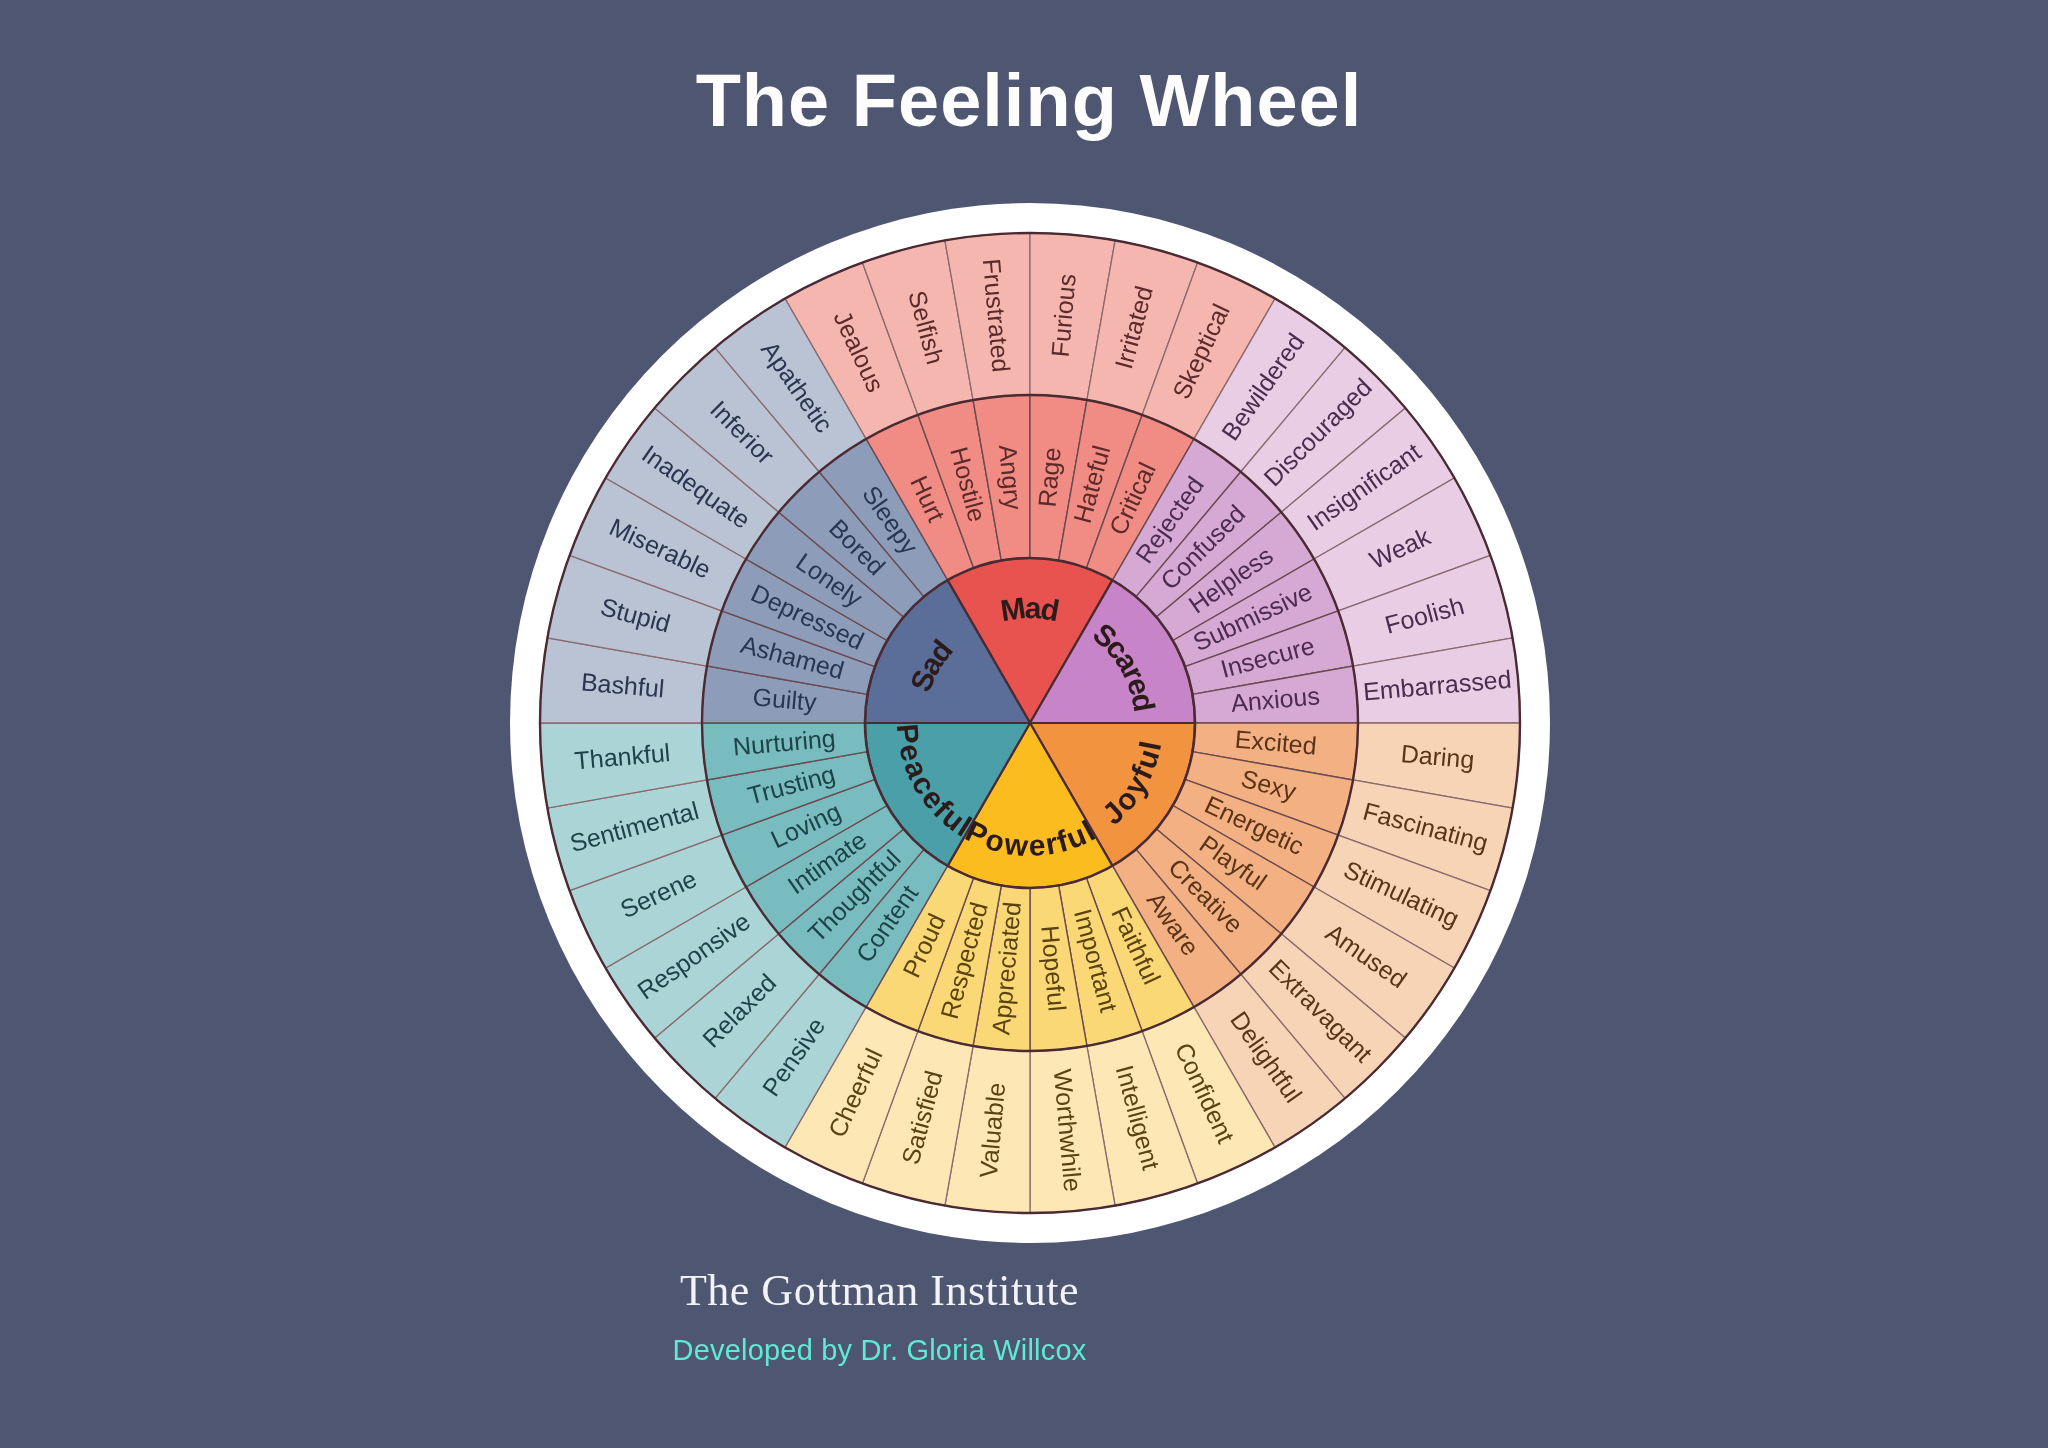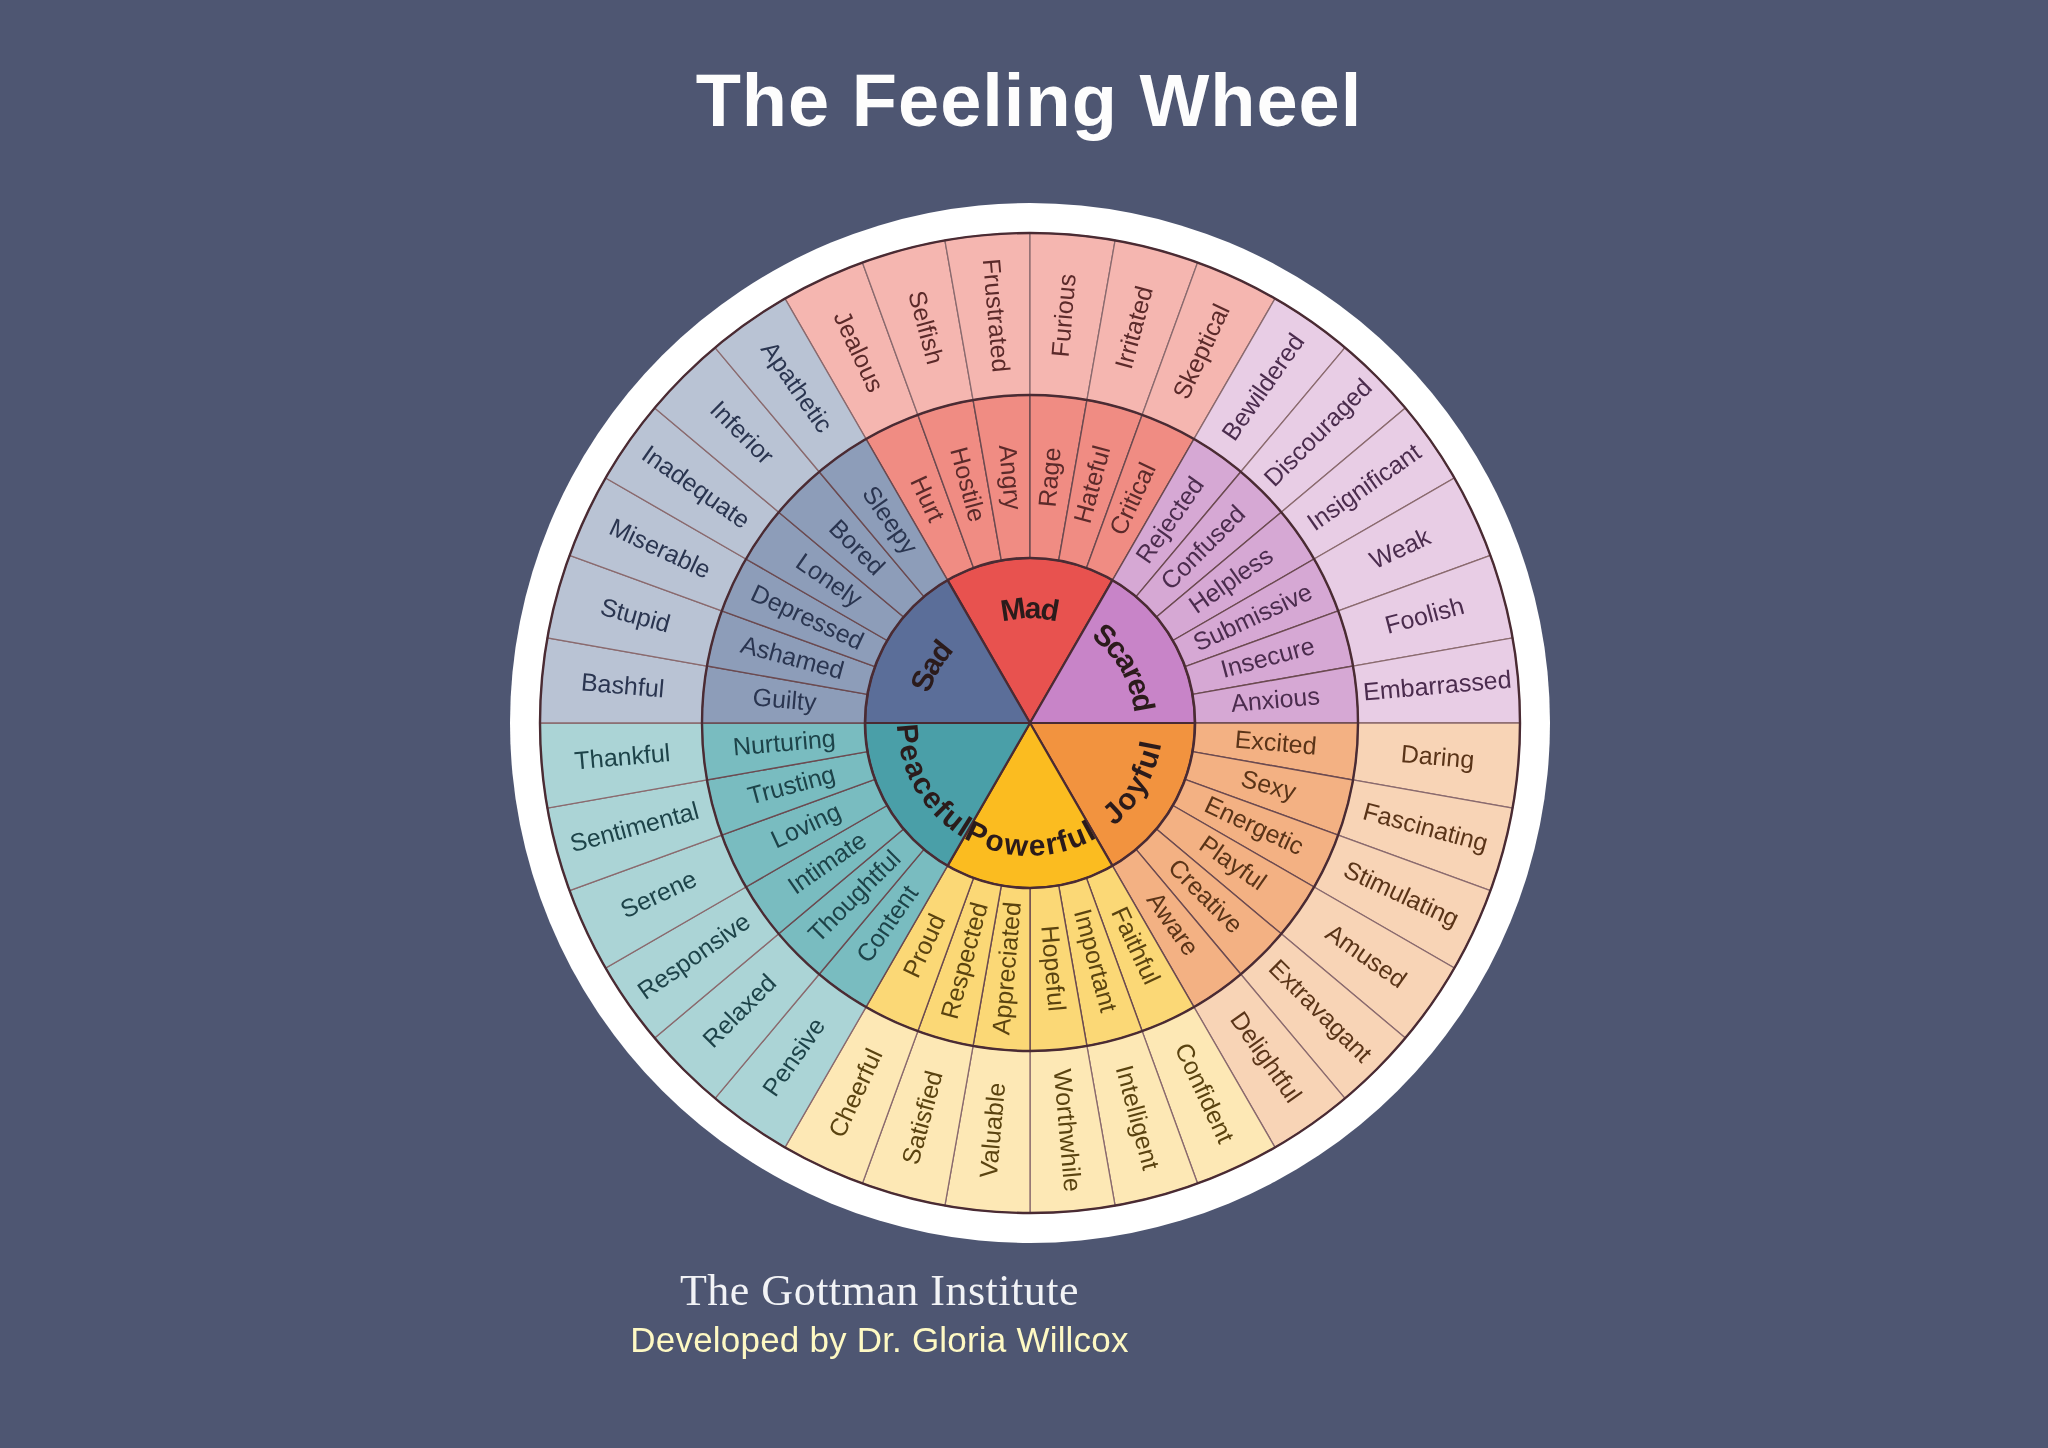--- a/index.html
+++ b/index.html
@@ -41,24 +41,24 @@
   }
   #brand {
     color: #f2f3f6;
     font-size: 44px;
     font-family: "Liberation Serif", serif;
     letter-spacing: 0.5px;
     line-height: 1.05;
     font-weight: 400;
   }
   #credit {
-    color: #fef9c3;
-    font-size: 35px;
-    font-family: "Liberation Sans", sans-serif;
-    margin-top: 6px;
+    color: #5eead4;
+    font-size: 29px;
+    font-family: "Liberation Sans", sans-serif;
+    margin-top: 20px;
     letter-spacing: 0.2px;
   }
   #wheel-wrap {
     position: absolute;
     left: 0;
     top: 0;
     width: 2048px;
     height: 1448px;
   }
   svg { display: block; }

